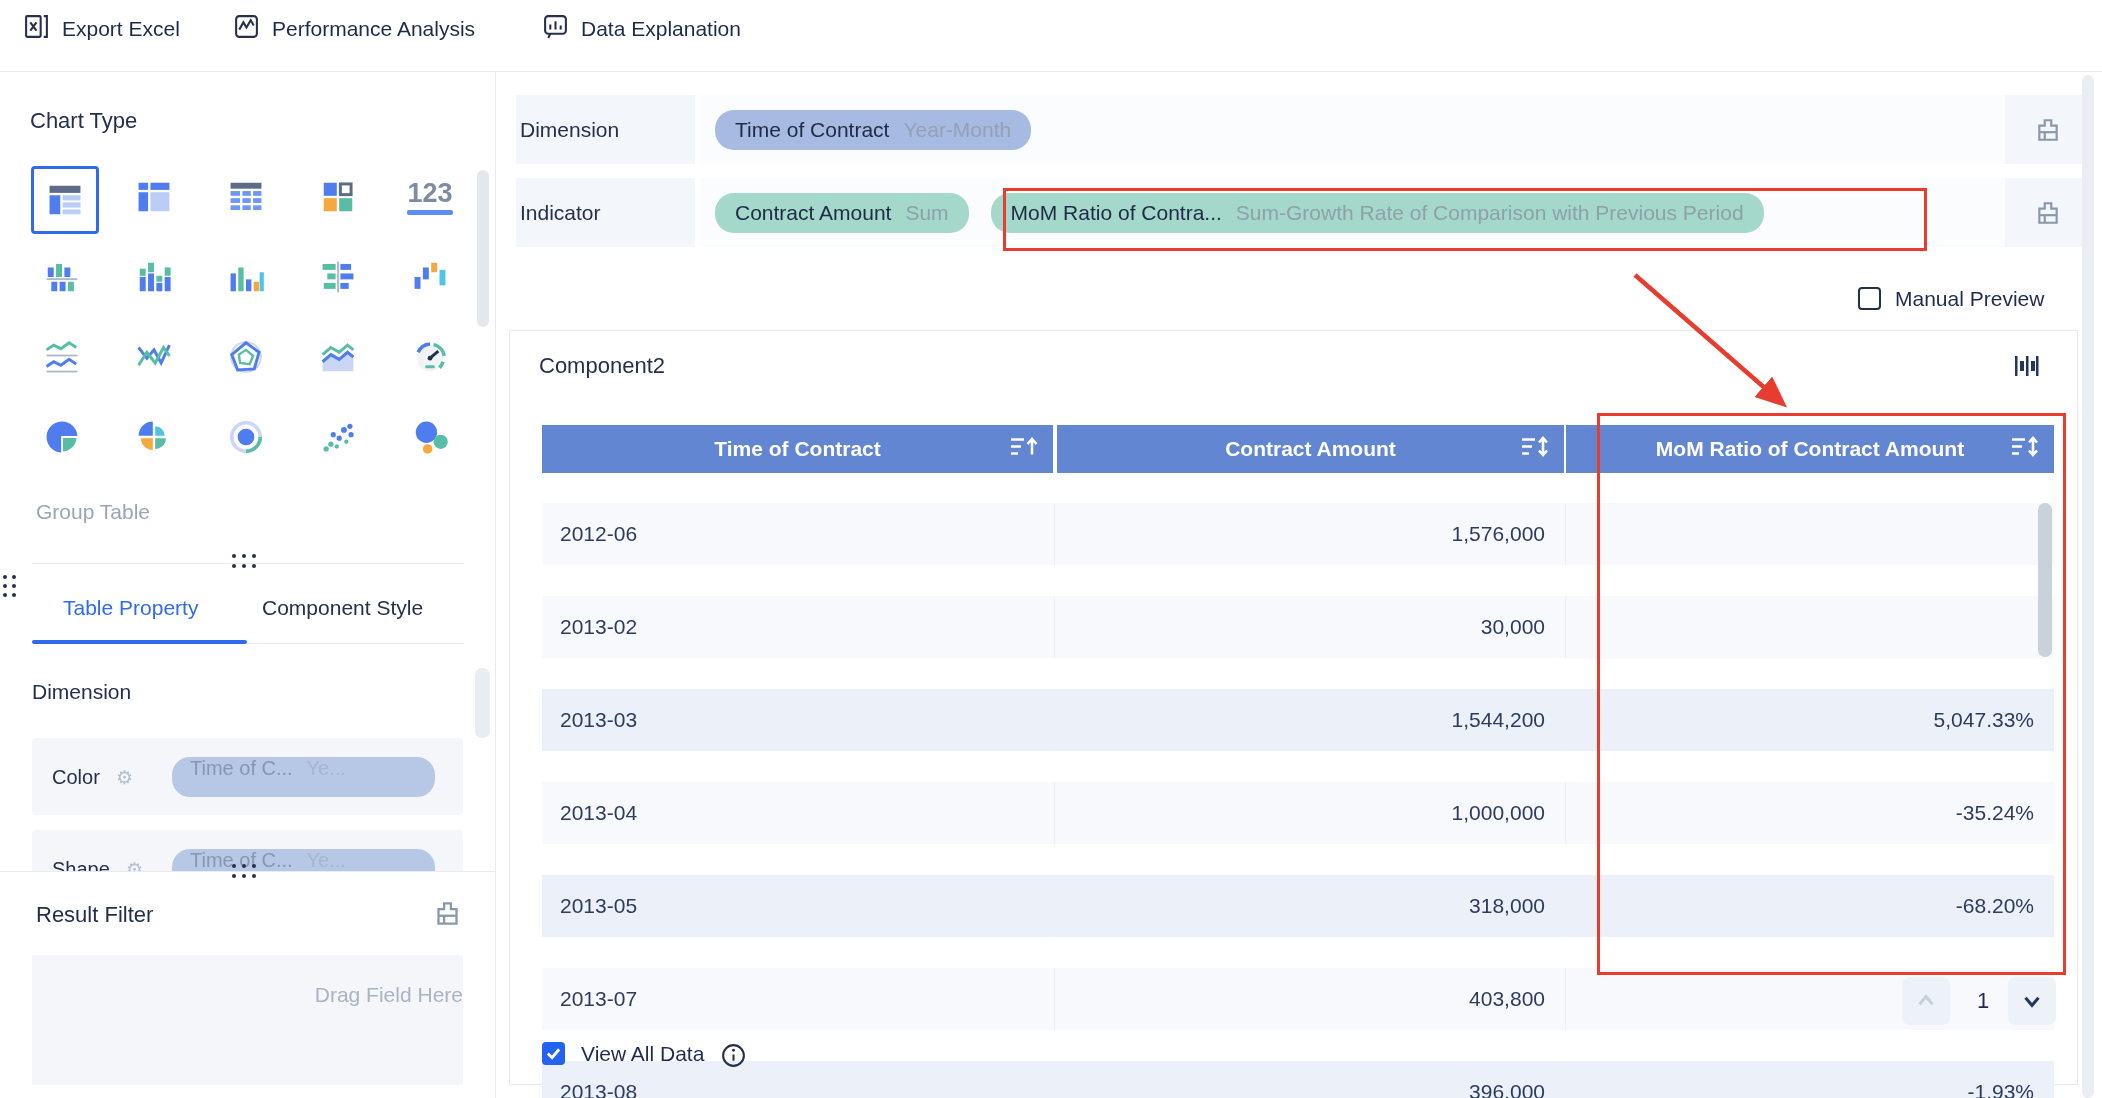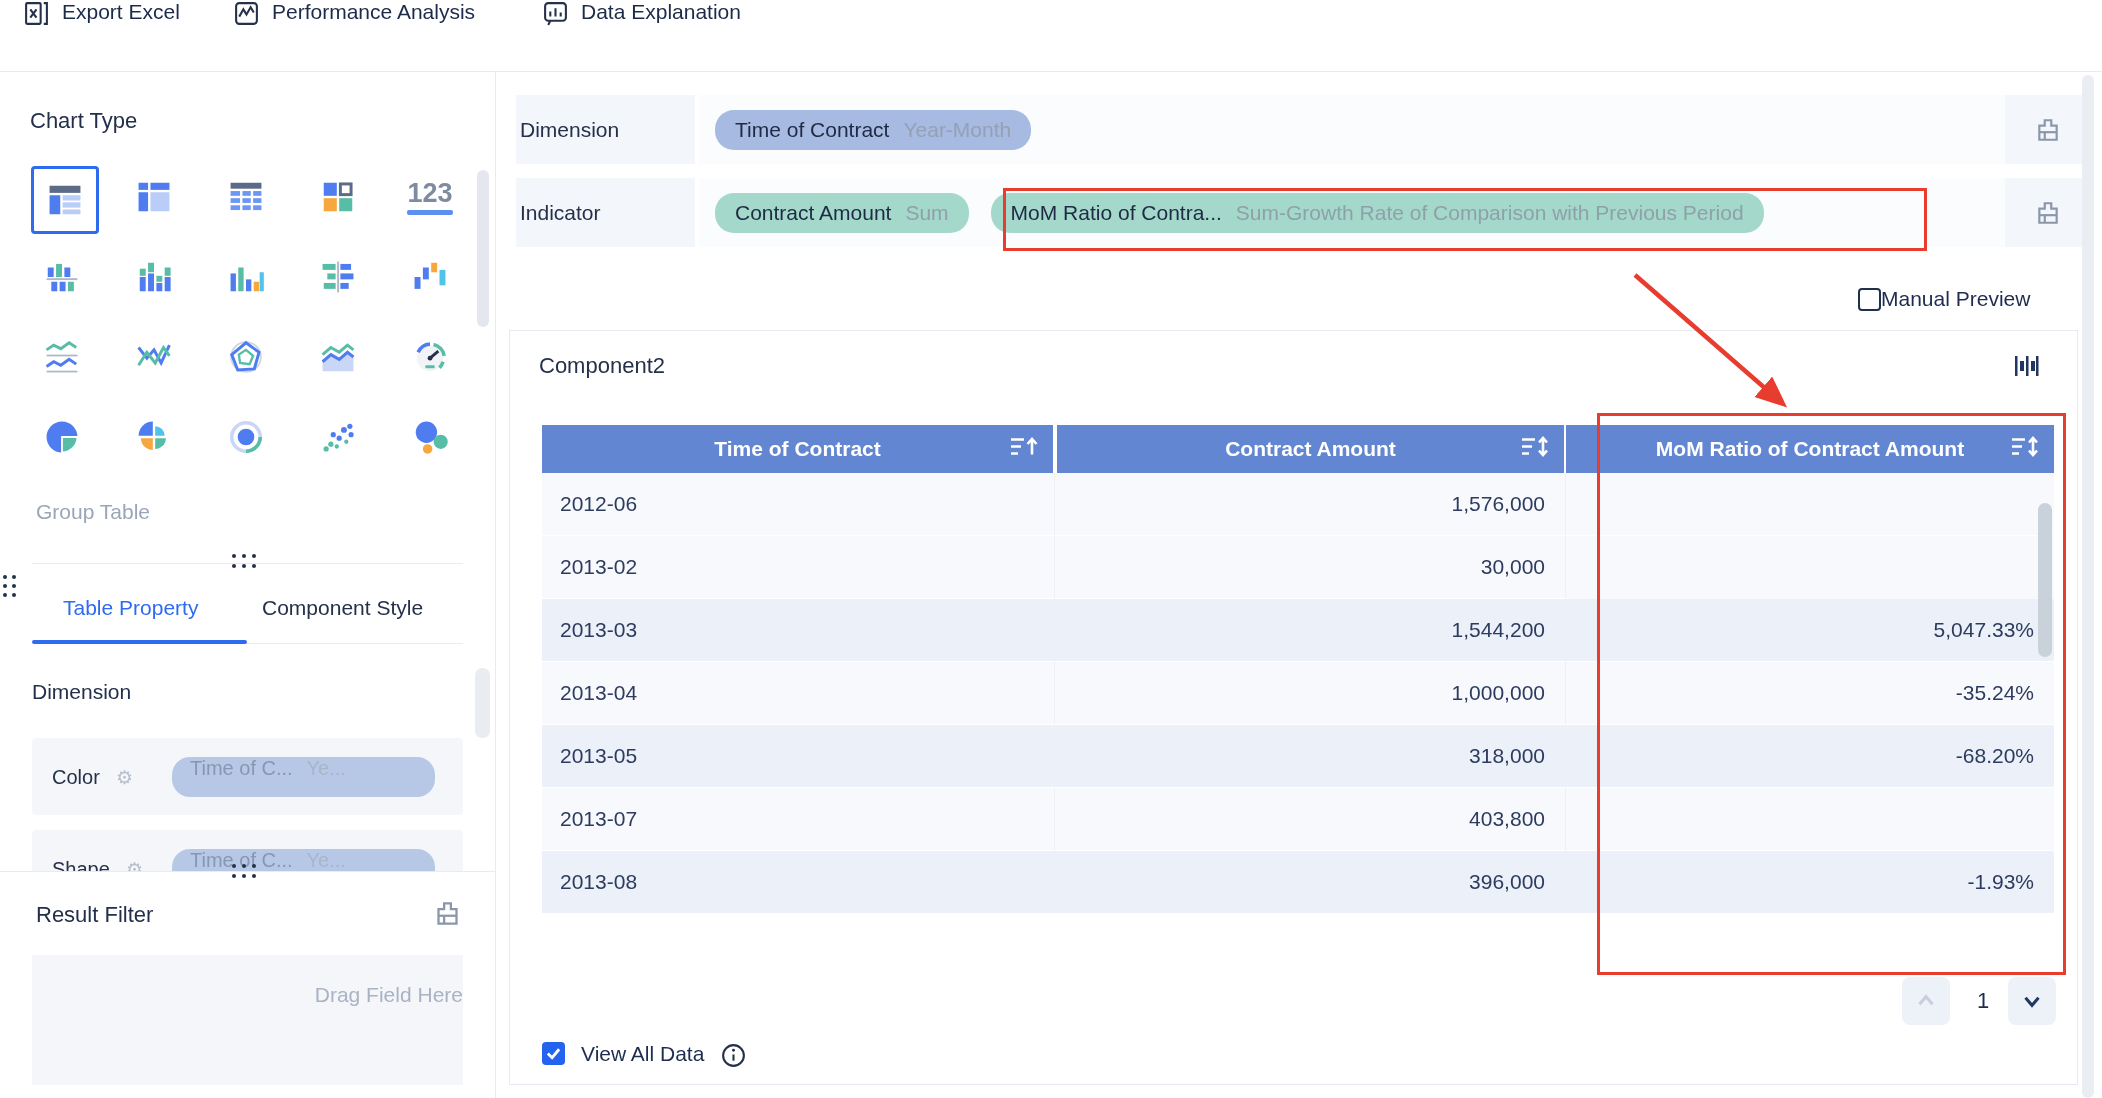--- a/index.html
+++ b/index.html
@@ -1,21 +1,21 @@
 <!DOCTYPE html>
 <html><head>
 <meta charset="utf-8">
 <style>
   html,body{margin:0;padding:0;background:#fff;}
   #app{position:relative;width:2102px;height:1098px;background:#fff;
        font-family:"Liberation Sans",sans-serif;color:#1e2c4f;overflow:hidden;}
   .abs{position:absolute;}
   
   .toolbar{position:absolute;left:0;top:0;width:2102px;height:57px;background:#fff;}
-  .tb-item{position:absolute;top:0;height:57px;display:flex;gap:12px;
+  .tb-item{position:absolute;top:0;height:57px;display:flex;align-items:center;gap:12px;
            font-size:21px;color:#1c2b4a;cursor:pointer;}
   
   .hline{position:absolute;background:#e8ebf1;height:1px;}
   .vline{position:absolute;background:#e8ebf1;width:1px;}
   
   .side-label{font-size:20px;color:#232f4b;}
   .ct-cell{position:absolute;width:62px;height:62px;display:flex;align-items:center;justify-content:center;
            border-radius:4px;cursor:pointer;}
   .ct-cell.sel{border:3px solid #2e6bef;}
   .icon123{font-size:27px;font-weight:bold;color:#7e8ba1;line-height:1;text-align:center;}
@@ -55,21 +55,21 @@
   .cb.off{border:2px solid #20304f;background:#fff;}
   .cb.on{background:#2463ef;display:flex;align-items:center;justify-content:center;}
   
   .panel{position:absolute;left:509px;top:330px;width:1569px;height:755px;background:#fff;
          border:1px solid #e7ebf1;box-sizing:border-box;}
   
   .thead{position:absolute;top:425px;height:48px;background:#6286d2;color:#fff;
          display:flex;align-items:center;justify-content:center;font-size:21px;font-weight:bold;
          box-sizing:border-box;cursor:pointer;}
   .sorticon{position:absolute;right:14px;top:50%;transform:translateY(-50%);}
-  .trow{display:flex;height:63px;cursor:pointer;}
+  .trow{display:flex;height:63px;cursor:pointer;margin-top:30px;}
   .trow.odd{background:#f7f9fd;}  .trow.even{background:#ebf0f9;}
   .tcell{box-sizing:border-box;font-size:21px;color:#2d3c5e;display:flex;align-items:center;
          border-bottom:1px solid #fff;border-right:1px solid #edf1f7;}
   .tcell.c0{width:513px;justify-content:flex-start;padding-left:18px;}
   .tcell.c1{width:511px;justify-content:flex-end;padding-right:20px;}
   .tcell.c2{width:488px;justify-content:flex-end;padding-right:20px;border-right:none;}
   
   .pgbtn{position:absolute;width:48px;height:48px;background:#edf1f8;border-radius:8px;
          display:flex;align-items:center;justify-content:center;cursor:pointer;}
   
@@ -402,21 +402,21 @@
     </div>
     <div class="icell">
       <svg width="26" height="26" viewBox="0 0 24 24" fill="none" stroke="#8a97ab" stroke-width="2">
         <path d="M9 3 h6 v5 h5 v13 H4 V8 h5 z"></path>
           <path d="M4 14 h16"></path>
           <path d="M9 14 v7"></path>
       </svg>
     </div>
   </div>
 
-  <div class="abs" style="left:1858px;top:287px;display:flex;align-items:flex-end;">
+  <div class="abs" style="left:1858px;top:287px;display:flex;align-items:flex-start;gap:14px;">
     <div class="cb off"></div>
     <span style="font-size:21px;color:#1e2c4f;">Manual Preview</span>
   </div>
 
   <div class="panel"></div>
   <div class="abs" style="left:539px;top:353px;font-size:22px;color:#25304a;">Component2</div>
   <div class="abs" style="left:2012px;top:352px;">
     <svg width="28" height="28" viewBox="0 0 28 28">
       <rect x="3" y="4" width="2.5" height="20" fill="#22355c"></rect>
       <rect x="8" y="9" width="4" height="10" fill="#22355c"></rect>

